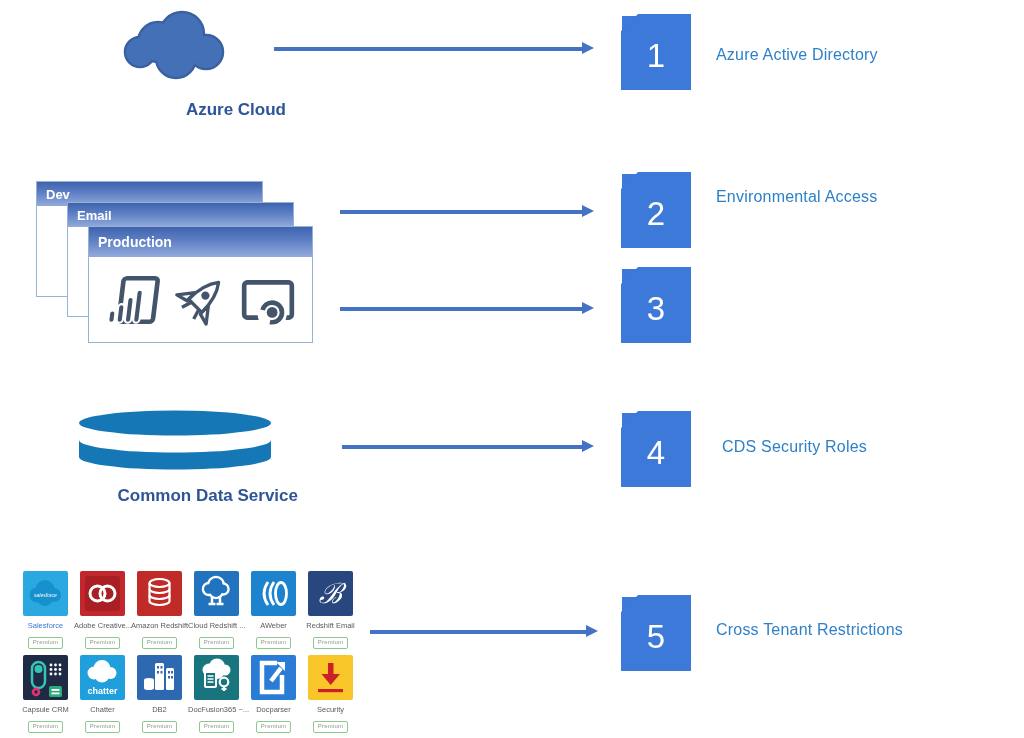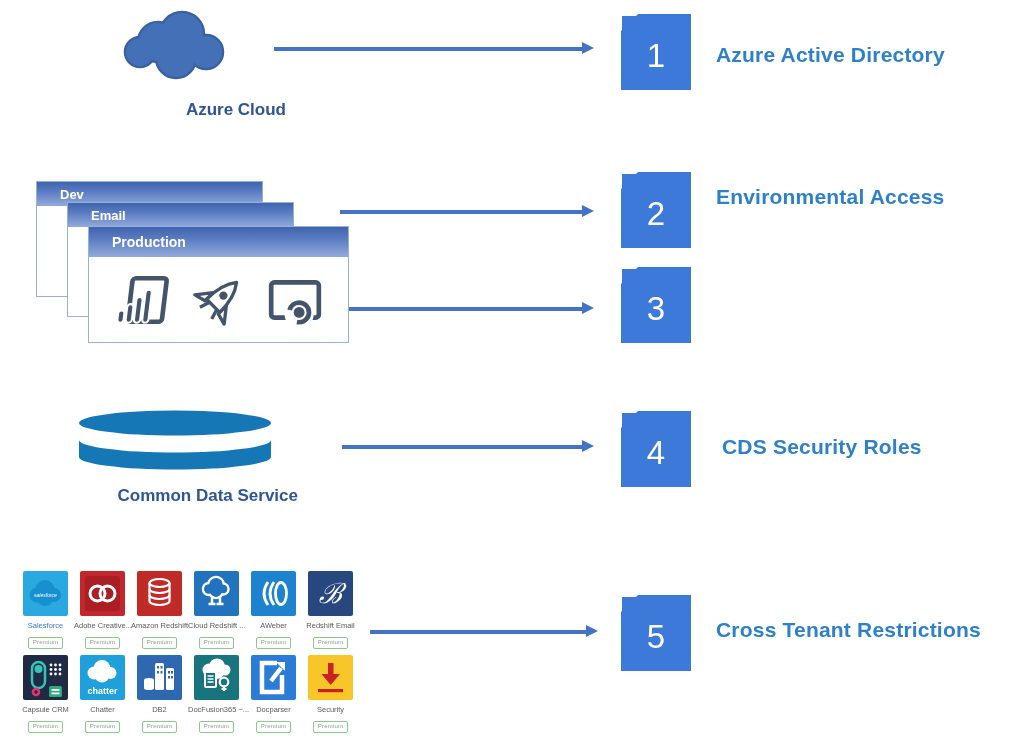--- a/index.html
+++ b/index.html
@@ -10,29 +10,29 @@
   .arrow{position:absolute;height:3.5px;background:#4472C4;}
   .arrow::after{content:"";position:absolute;right:-11px;top:-5px;width:0;height:0;
     border-left:12px solid #4472C4;border-top:6.5px solid transparent;border-bottom:6.5px solid transparent;}
 
   
   .step-box{position:absolute;left:621px;width:70px;height:76px;}
   .step-box svg{position:absolute;left:0;top:0;}
   .step-num{position:absolute;left:0;top:8px;width:70px;height:68px;display:flex;
     align-items:center;justify-content:center;color:#fff;font-size:33px;font-weight:400;}
   .step-label{position:absolute;left:716px;width:305px;height:28px;line-height:28px;
-    color:#2E80C8;font-size:21px;font-weight:700;letter-spacing:.2px;white-space:nowrap;}
+    color:#2E80C8;font-size:16px;font-weight:400;letter-spacing:.2px;white-space:nowrap;}
 
   
   .caption{position:absolute;text-align:right;color:#2F5597;font-weight:700;font-size:17px;}
 
   
   .env-box{position:absolute;background:#fff;border:1.5px solid #95B3D7;box-sizing:border-box;}
   .env-head{background:linear-gradient(180deg,#3F63AE 0%,#5A7CC2 40%,#93AADB 100%);
-    color:#fff;font-weight:700;display:flex;align-items:center;padding-left:23px;}
+    color:#fff;font-weight:700;display:flex;align-items:center;padding-left:9px;}
   .env-icons{position:absolute;left:0;right:0;top:30px;bottom:0;display:flex;
     align-items:center;justify-content:space-evenly;padding:0 6px;}
 
   
   .tile-row{position:absolute;left:17px;display:flex;}
   .cell{width:57px;text-align:center;}
   .tile{width:45px;height:45px;margin:0 auto;border-radius:2px;position:relative;}
   .tile svg{display:block;}
   .tname{margin-top:5px;height:9px;line-height:9px;font-size:7.5px;color:#5a5a5a;white-space:nowrap;}
   .tname.link{color:#3B78D8;}
@@ -72,21 +72,21 @@
   <div class="env-box" style="left:36px;top:181px;width:227px;height:116px;z-index:1">
     <div class="env-head" style="height:24px;font-size:13px">
       <span>Dev</span>
     </div>
   </div>
   <div class="env-box" style="left:67px;top:202px;width:227px;height:115px;z-index:2">
     <div class="env-head" style="height:24px;font-size:13px">
       <span>Email</span>
     </div>
   </div>
-  <div class="env-box" style="left:88px;top:226px;width:261px;height:117px;z-index:3">
+  <div class="env-box" style="left:88px;top:226px;width:225px;height:117px;z-index:3">
     <div class="env-head" style="height:30px;font-size:14px">
       <span>Production</span>
     </div>
     <div class="env-icons">
 
       <svg width="58" height="60" viewBox="0 0 56 56">
         <g transform="translate(6,0) skewX(-7)">
           <rect x="14" y="7" width="33" height="42" rx="3" fill="none" stroke="#44546A" stroke-width="4.5"></rect>
           <rect x="4" y="38" width="6" height="12" rx="3" fill="#44546A" stroke="#fff" stroke-width="2"></rect>
           <rect x="12" y="32" width="6" height="18" rx="3" fill="#44546A" stroke="#fff" stroke-width="2"></rect>

